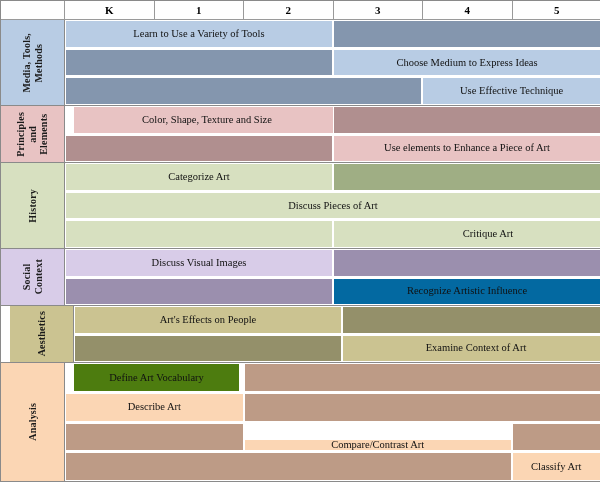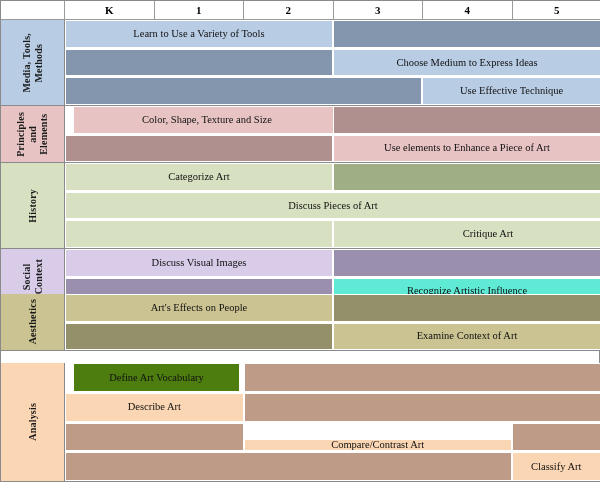--- a/index.html
+++ b/index.html
@@ -164,25 +164,25 @@
           <span>Social
 Context</span>
         </div>
         <div class="strand-rows">
           <div class="srow">
             <div class="seg on" style="left: 0px; width: 268px; background: rgb(216, 204, 232);">Discuss Visual Images</div>
             <div class="seg off" style="left: 268px; width: 268px; background: rgb(155, 143, 174);"></div>
           </div>
           <div class="srow">
             <div class="seg off" style="left: 0px; width: 268px; background: rgb(155, 143, 174);"></div>
-            <div class="seg on" style="left: 268px; width: 268px; background: #5eead4; font-family: Liberation Serif, serif;">Recognize Artistic Influence</div>
-          </div>
-        </div>
-      </div>
-      <div class="strand" style="top: 293px; height: 57px;">
+            <div class="seg on" style="left: 268px; width: 268px; background: #0369a1; font-family: Liberation Serif, serif;">Recognize Artistic Influence</div>
+          </div>
+        </div>
+      </div>
+      <div class="strand" style="top: 305px; height: 57px; padding-left: 9px;">
         <div class="strand-label" style="background: rgb(203, 195, 145);">
           <span>Aesthetics</span>
         </div>
         <div class="strand-rows">
           <div class="srow">
             <div class="seg on" style="left: 0px; width: 268px; background: rgb(203, 195, 145);">Art's Effects on People</div>
             <div class="seg off" style="left: 268px; width: 268px; background: rgb(148, 144, 106);"></div>
           </div>
           <div class="srow">
             <div class="seg off" style="left: 0px; width: 268px; background: rgb(148, 144, 106);"></div>

